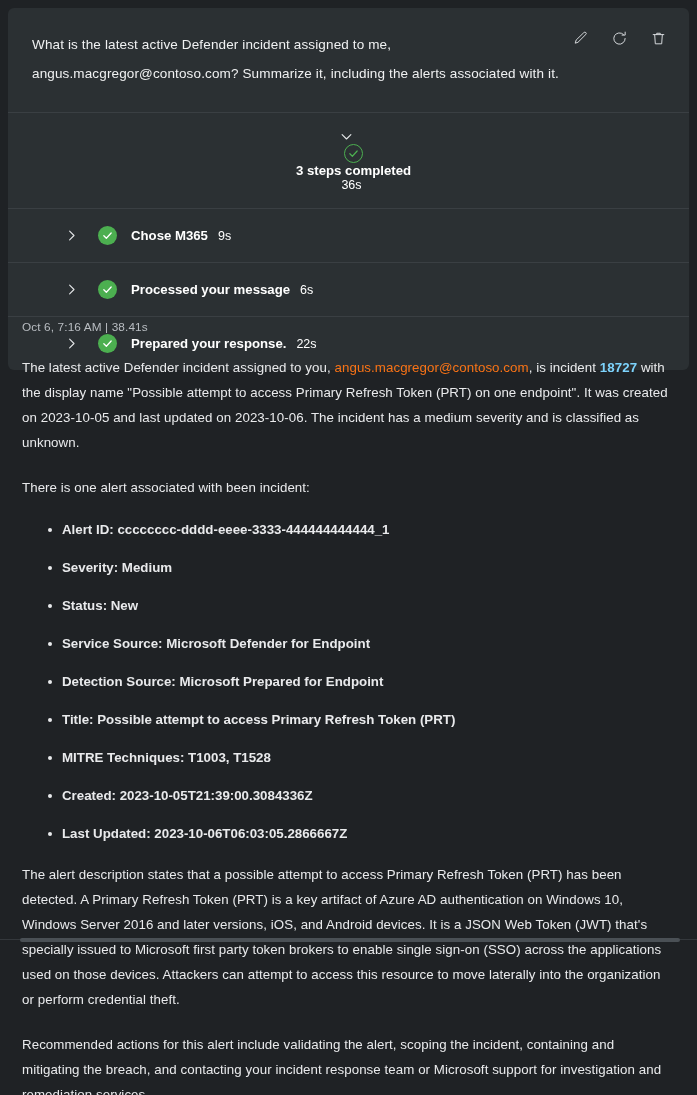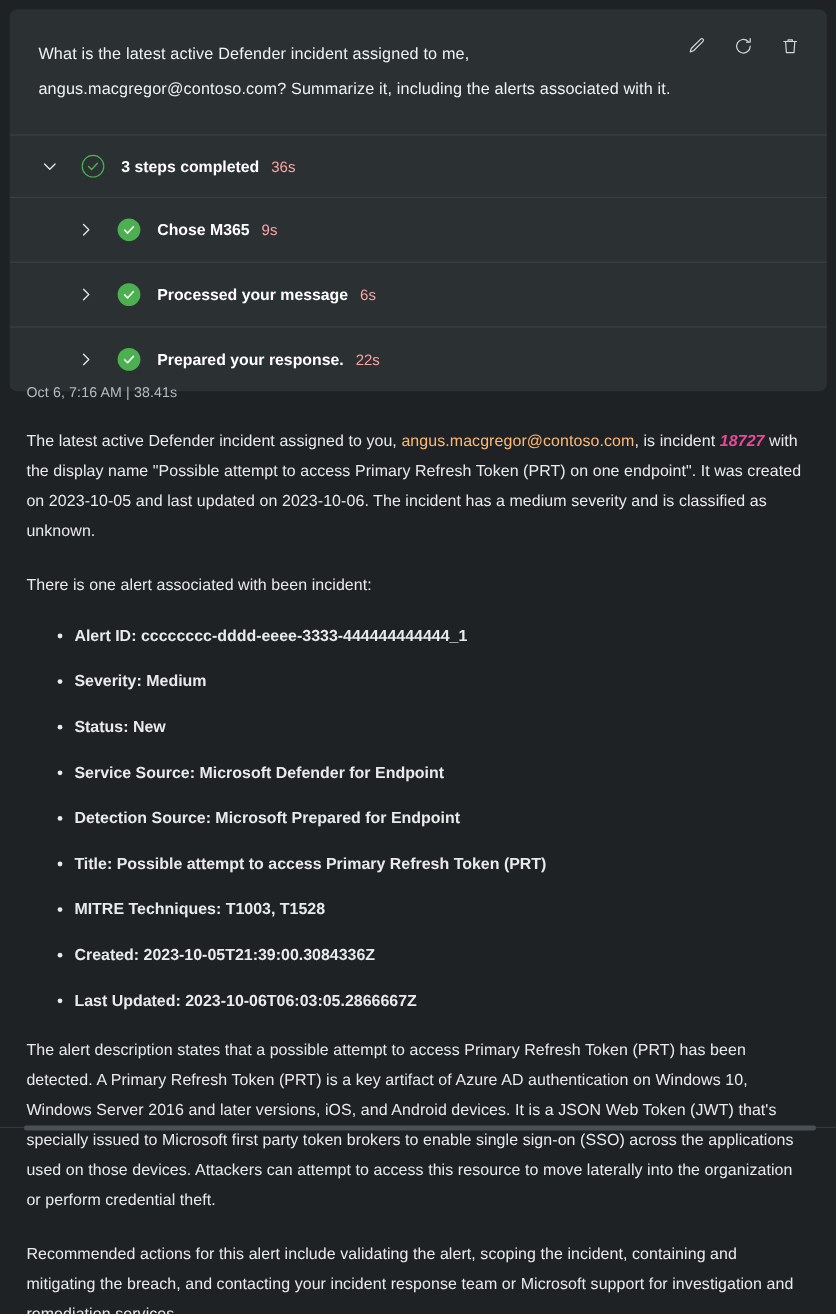--- a/index.html
+++ b/index.html
@@ -71,20 +71,21 @@
     background: #3a3f43;
     width: 100%;
   }
 
   .steps-header {
     display: flex;
     align-items: center;
     padding: 16px 24px 16px 20px;
     cursor: pointer;
     gap: 0;
+    flex-direction: column;
   }
 
   .chev {
     width: 26px;
     display: flex;
     align-items: center;
     justify-content: center;
     flex: none;
     cursor: pointer;
   }
@@ -115,21 +116,21 @@
 
   .step-title {
     color: #ffffff;
     font-size: 13.2px;
     font-weight: bold;
     margin-left: 14px;
     white-space: nowrap;
   }
 
   .step-time {
-    color: #fca5a5;
+    color: #ffffff;
     font-size: 12.5px;
     margin-left: 10px;
   }
 
   .sub-step {
     display: flex;
     align-items: center;
     padding: 17px 24px 17px 50px;
     cursor: pointer;
     text-align: center;
@@ -152,24 +153,24 @@
   }
 
   .para {
     color: #e9eaec;
     font-size: 13.3px;
     line-height: 25px;
     margin-bottom: 20px;
     letter-spacing: .005em;
   }
 
-  .para b { font-weight: bold; color: #ec4899; font-style: italic; }
+  .para b { font-weight: bold; color: #7dd3fc; }
 
   .link {
-    color: #fdba74;
+    color: #f97316;
     text-decoration: none;
     cursor: pointer;
   }
 
   .bullets {
     list-style: none;
     margin: 0 0 18px 0;
     padding: 0;
   }
 

